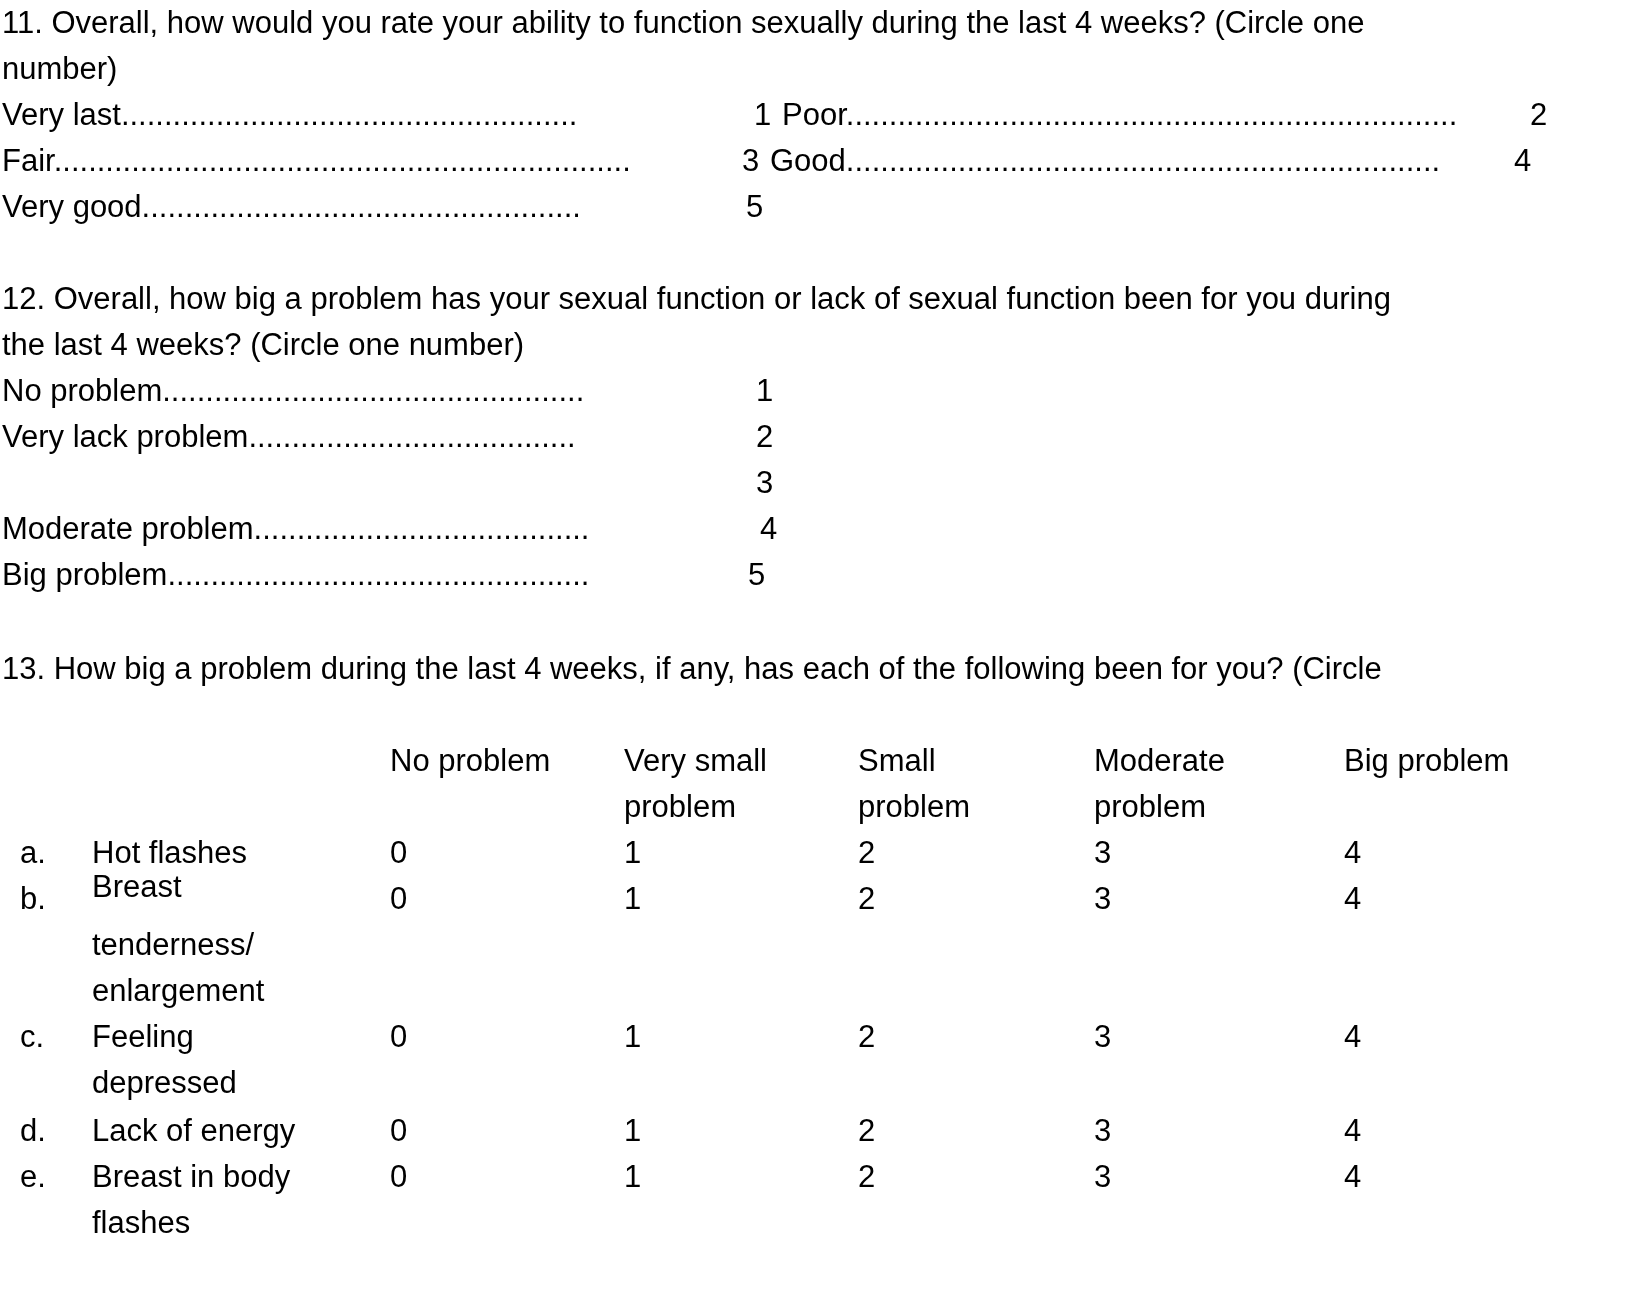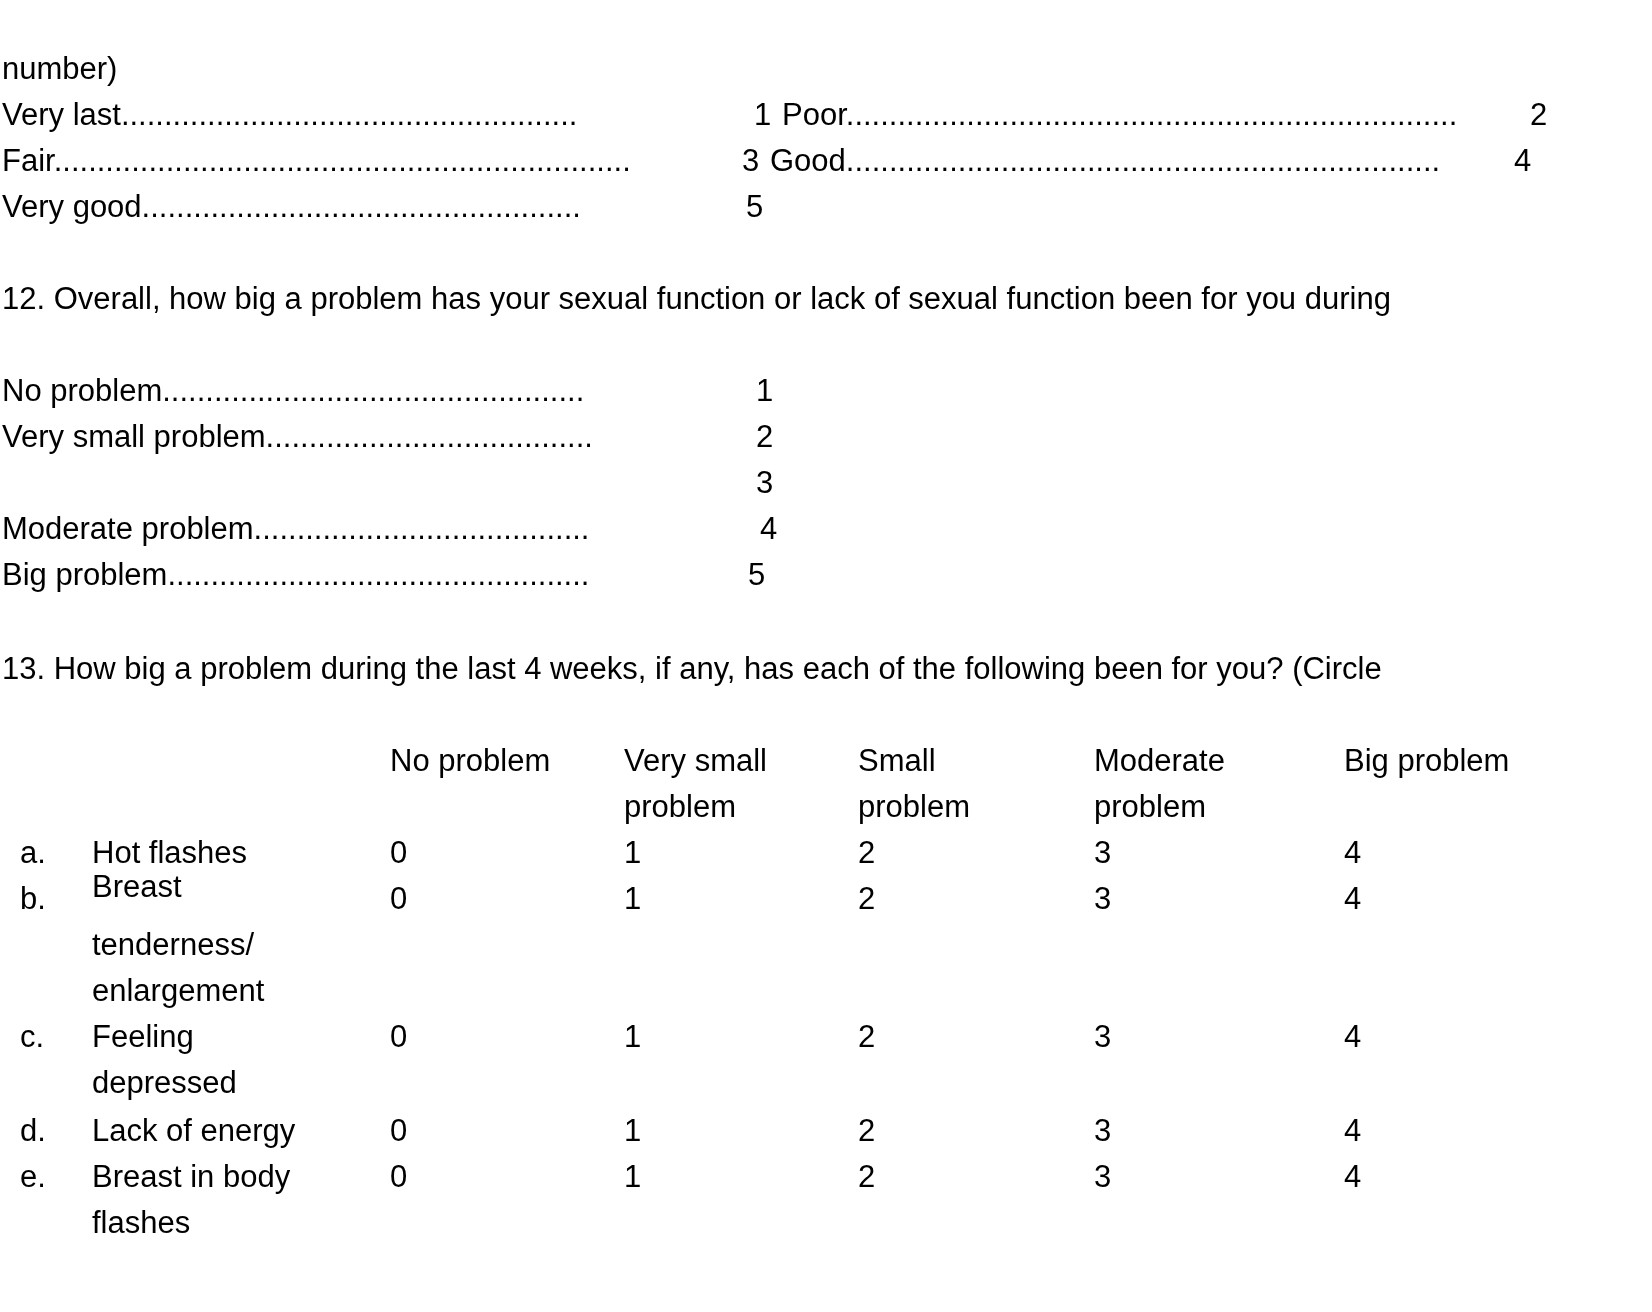--- a/index.html
+++ b/index.html
@@ -10,20 +10,21 @@
   }
   .page { position: relative; width: 1652px; height: 1312px; }
   .line { position: absolute; left: 2px; white-space: nowrap; }
   .abs { position: absolute; white-space: nowrap; }
 </style>
 </head>
 <body>
 
 <div class="page">
 
+  <div class="line" style="top:0px">11. Overall, how would you rate your ability to function sexually during the last 4 weeks? (Circle one</div>
   <div class="line" style="top:46px">number)</div>
 
   <div class="abs" style="top:92px;left:2px">
     <span>Very last</span><span>.....................................................</span>
   </div>
   <div class="abs" style="top:92px;left:754px">1</div>
   <div class="abs" style="top:92px;left:782px">
     <span>Poor</span><span>.......................................................................</span>
   </div>
   <div class="abs" style="top:92px;left:1530px">2</div>
@@ -36,28 +37,29 @@
     <span>Good</span><span>.....................................................................</span>
   </div>
   <div class="abs" style="top:138px;left:1514px">4</div>
 
   <div class="abs" style="top:184px;left:2px">
     <span>Very good</span><span>...................................................</span>
   </div>
   <div class="abs" style="top:184px;left:746px">5</div>
 
   <div class="line" style="top:276px">12. Overall, how big a problem has your sexual function or lack of sexual function been for you during</div>
+  <div class="line" style="top:322px">the last 4 weeks? (Circle one number)</div>
 
   <div class="abs" style="top:368px;left:2px">
     <span>No problem</span><span>.................................................</span>
   </div>
   <div class="abs" style="top:368px;left:756px">1</div>
 
   <div class="abs" style="top:414px;left:2px">
-    <span>Very small problem</span><span>......................................</span>
+    <span>Very lack problem</span><span>......................................</span>
   </div>
   <div class="abs" style="top:414px;left:756px">2</div>
 
   <div class="abs" style="top:460px;left:756px">3</div>
 
   <div class="abs" style="top:506px;left:2px">
     <span>Moderate problem</span><span>.......................................</span>
   </div>
   <div class="abs" style="top:506px;left:760px">4</div>
 

